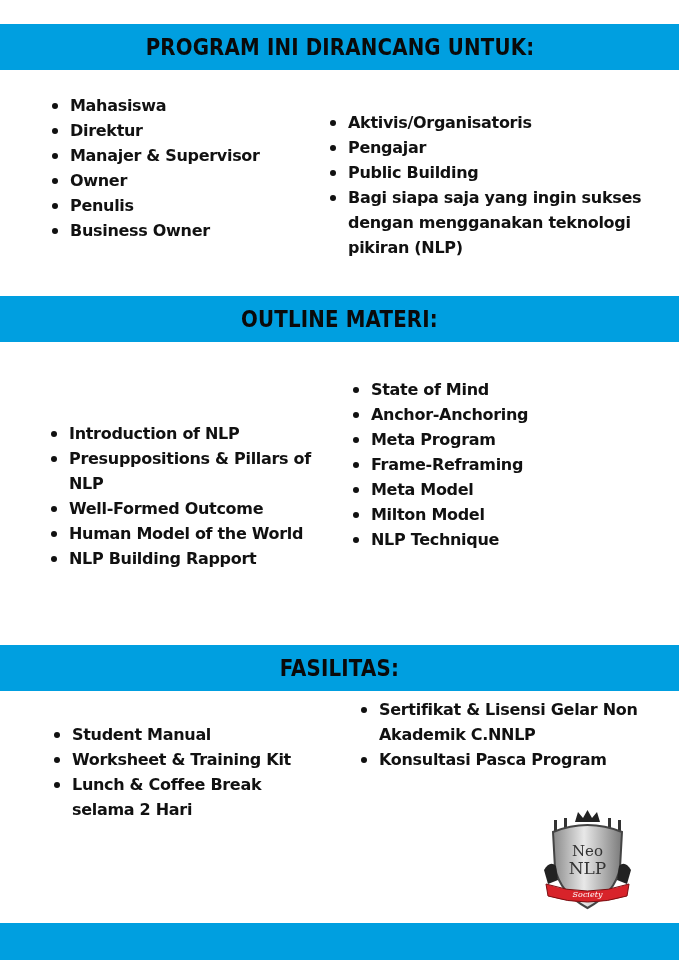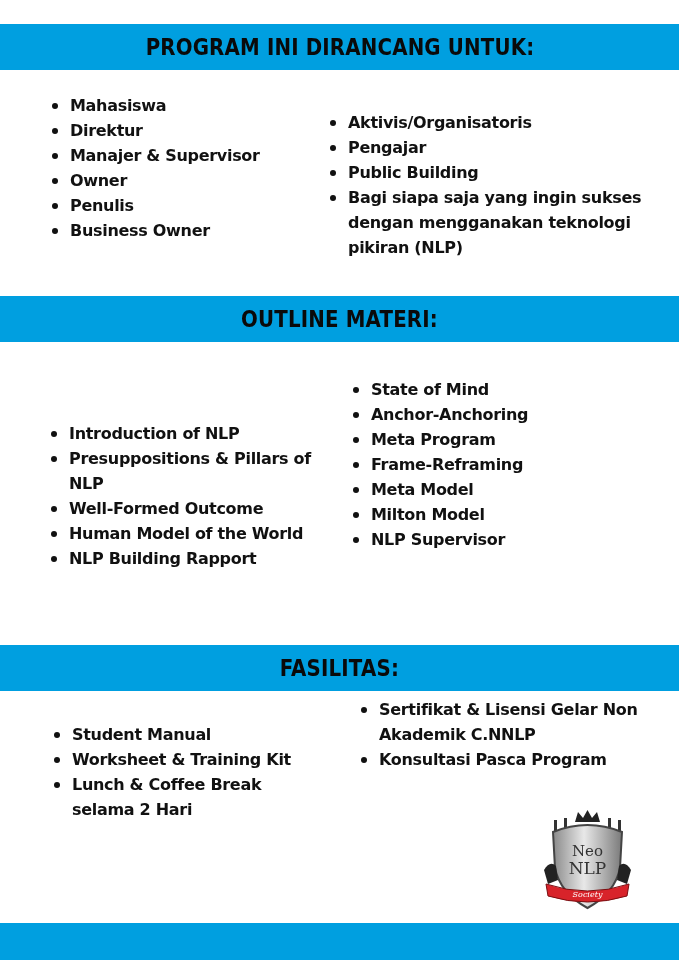--- a/index.html
+++ b/index.html
@@ -48,21 +48,21 @@
   <li>Human Model of the World</li>
   <li>NLP Building Rapport</li>
 </ul>
 <ul style="left:351px; top:377px; width:260px;">
   <li>State of Mind</li>
   <li>Anchor-Anchoring</li>
   <li>Meta Program</li>
   <li>Frame-Reframing</li>
   <li>Meta Model</li>
   <li>Milton Model</li>
-  <li>NLP Supervisor</li>
+  <li>NLP Technique</li>
 </ul>
 
 <div class="band" style="top:645px;">
   <h2>FASILITAS:</h2>
 </div>
 <ul style="left:52px; top:722px; width:250px;">
   <li>Student Manual</li>
   <li>Worksheet &amp; Training Kit</li>
   <li>Lunch &amp; Coffee Break selama 2 Hari</li>
 </ul>

